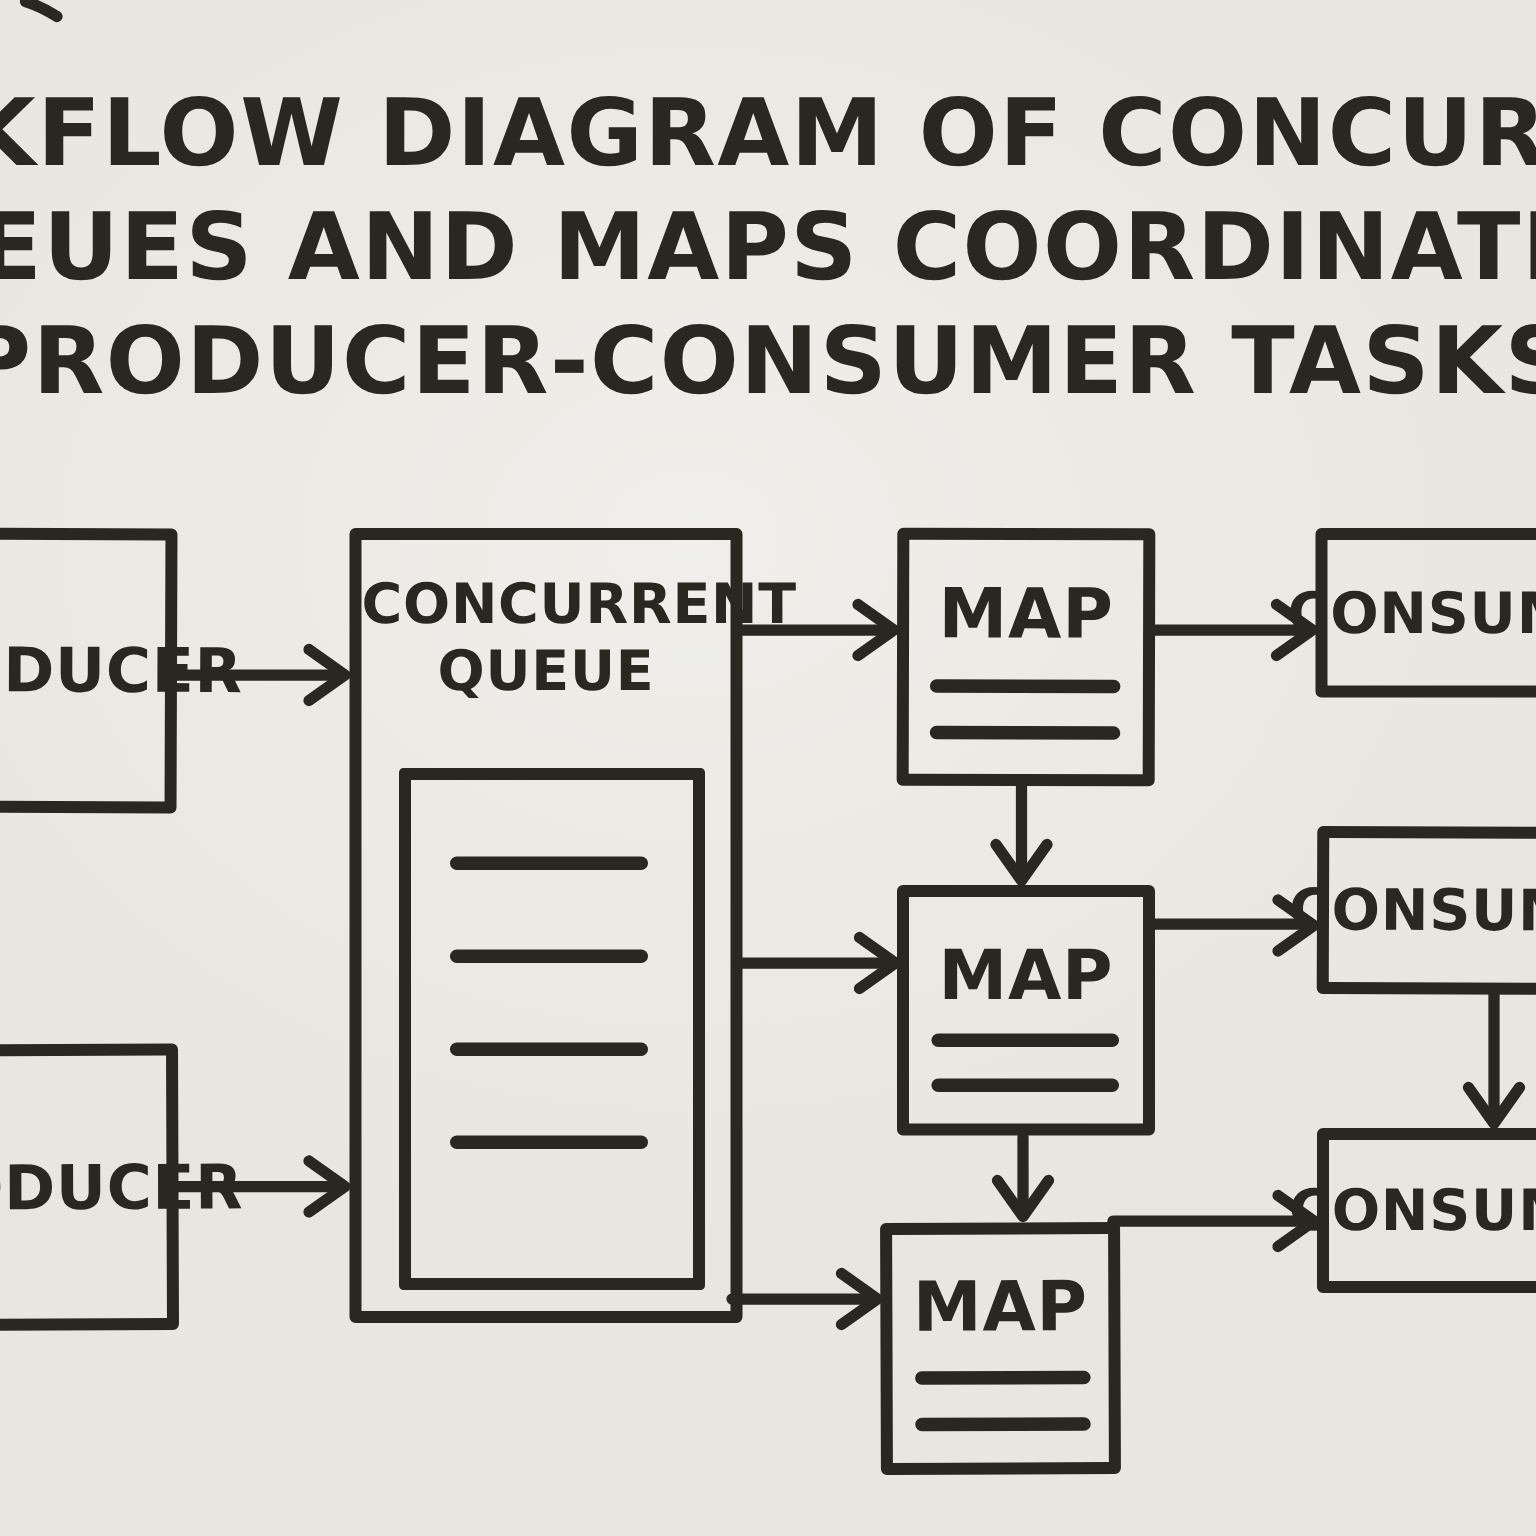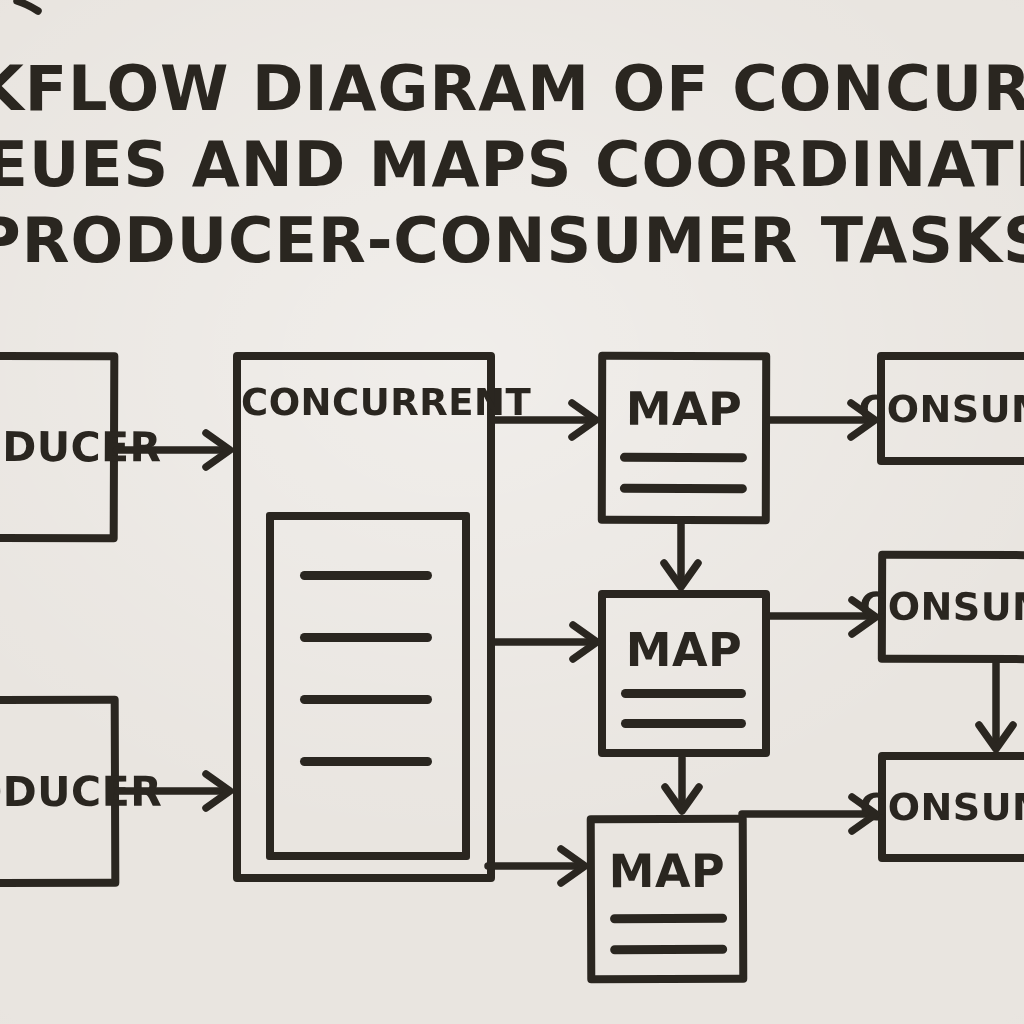--- a/index.html
+++ b/index.html
@@ -116,20 +116,21 @@
 <div id="producer1" class="box center-flex">
   <span class="label producer-label">PRODUCER</span>
 </div>
 <div id="producer2" class="box center-flex">
   <span class="label producer-label">PRODUCER</span>
 </div>
 
 <div id="queue" class="box">
   <div class="label queue-label">
     <div>CONCURRENT</div>
+    <div>QUEUE</div>
   </div>
 </div>
 <div id="queue-inner" class="box">
   <div class="queue-line" style="top:51px"></div>
   <div class="queue-line" style="top:113px"></div>
   <div class="queue-line" style="top:175px"></div>
   <div class="queue-line" style="top:237px"></div>
 </div>
 
 <div id="map1" class="box">

